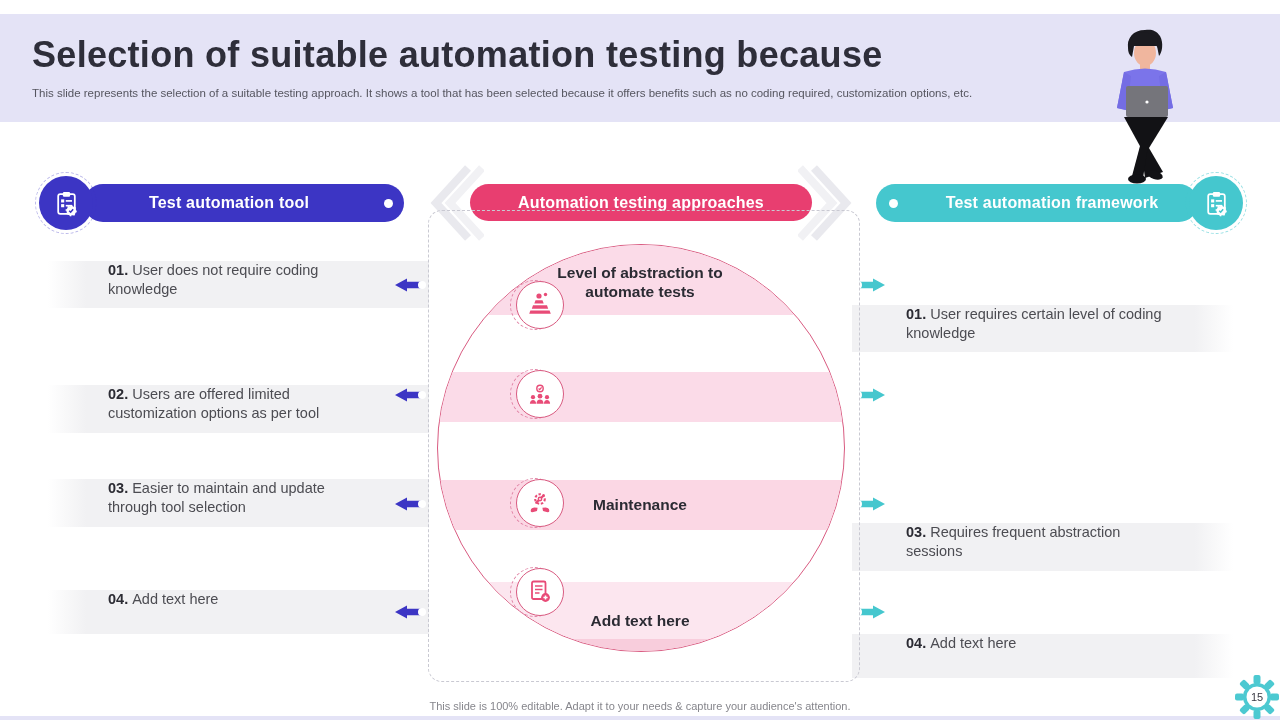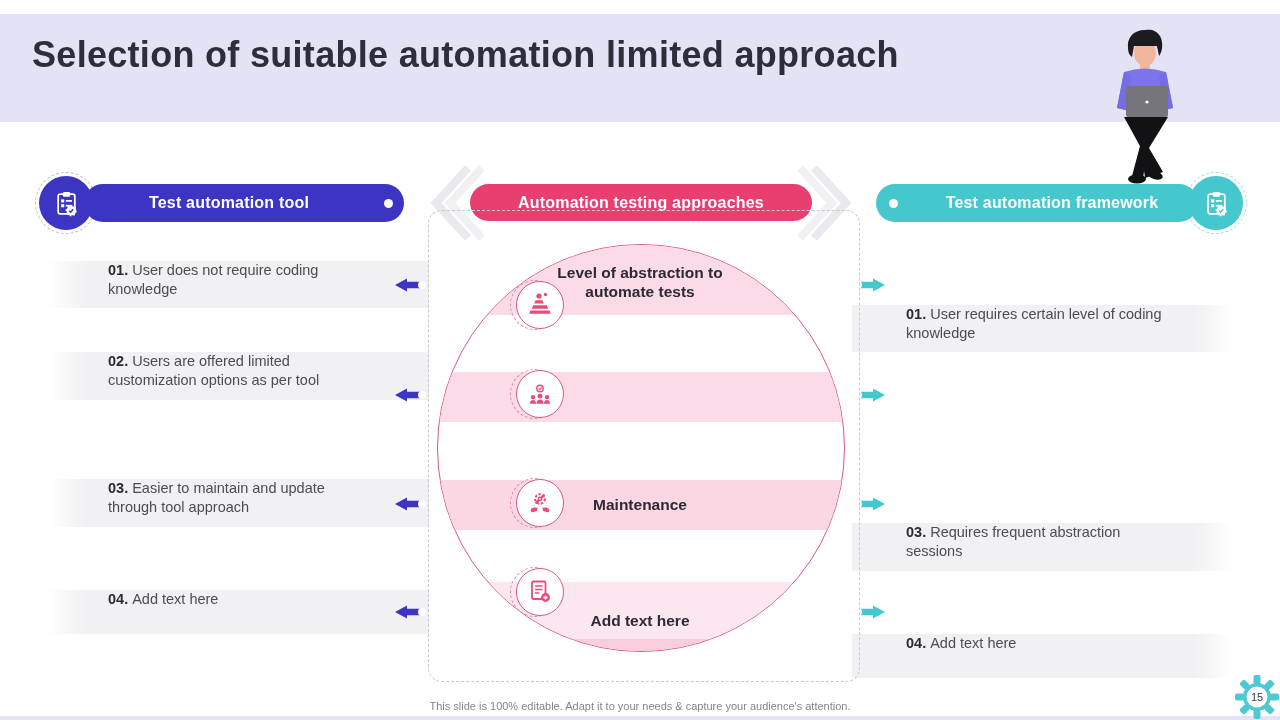--- a/index.html
+++ b/index.html
@@ -48,40 +48,41 @@
 
   
   .row { display:flex; align-items:flex-start; font-size:14.5px; color:#4c4c52; line-height:1.32; }
   .row .txtwrap { width:100%; }
   .num { font-weight:bold; color:#2b2b33; margin-right:4px; }
   .row-left  { left:48px;  width:381px; padding:0 70px 0 60px;
                background:linear-gradient(90deg, rgba(241,241,243,0) 0%, #f1f1f3 10%, #f1f1f3 100%); }
   .row-right { left:852px; width:381px; padding:0 66px 0 54px;
                background:linear-gradient(270deg, rgba(241,241,243,0) 0%, #f1f1f3 10%, #f1f1f3 100%);margin-top:44px; }
   .r1 { top:261px; height:47px; }
-  .r2 { top:352px; height:48px; }
+  .r2 { top:385px; height:48px; }
   .r3 { top:479px; height:48px; }
   .r4 { top:590px; height:44px; }
   .arrow { width:36px; height:16px; }
   .arrow-l { left:394px; }
   .arrow-r { left:850px; }
   .a1 { top:277px; } .a2 { top:387px; } .a3 { top:496px; } .a4 { top:604px; }
 
   
   .footer { left:0; top:700px; width:1280px; text-align:center; font-size:11px; color:#86868c; }
   .bottom-strip { left:0; bottom:0; width:1280px; height:4px; background:#e4e3f6; }
   .page-gear { left:1234px; top:674px; width:46px; height:46px; }
 </style>
 </head>
 <body>
 
 <div class="slide">
 
   <div class="abs header"></div>
-  <div class="abs title">Selection of suitable automation limited approach</div>
+  <div class="abs title">Selection of suitable automation testing because</div>
+  <div class="abs subtitle">This slide represents the selection of a suitable testing approach. It shows a tool that has been selected because it offers benefits such as no coding required, customization options, etc.</div>
 
   <svg class="abs" style="left:1093px; top:26px;" width="104" height="160" viewBox="0 0 104 160">
     <ellipse cx="52" cy="27" rx="11" ry="13" fill="#f0b69e"></ellipse>
     <path d="M52 4 C40 4 34 12 35 22 C35 26 36 29 39 31 L41 20 L64 20 L66 30 C69 27 71 17 67 10 C63 4 58 3 52 4 Z" fill="#1b1b20"></path>
     <path d="M35 20 q6 -4 10 -1 l14 -1 q5 1 6 4 l-1 -10 q-8 -8 -20 -5 q-9 4 -9 13 Z" fill="#1b1b20"></path>
     <rect x="47" y="36" width="10" height="9" fill="#f0b69e"></rect>
     <path d="M31 46 Q52 39 73 46 L80 82 Q52 90 24 82 Z" fill="#7b74ea"></path>
     <path d="M31 46 L24 82 L34 84 L38 50 Z" fill="#746de4"></path>
     <path d="M73 46 L80 82 L70 84 L66 50 Z" fill="#746de4"></path>
     <rect x="33" y="60" width="42" height="31" rx="2" fill="#75757b"></rect>
@@ -142,21 +143,21 @@
     </svg>
   </div>
 
   <div class="abs row row-left r1">
     <div class="txtwrap"><span class="num">01.</span><span>User does not require coding knowledge</span></div>
   </div>
   <div class="abs row row-left r2">
     <div class="txtwrap"><span class="num">02.</span><span>Users are offered limited customization options as per tool</span></div>
   </div>
   <div class="abs row row-left r3">
-    <div class="txtwrap"><span class="num">03.</span><span>Easier to maintain and update through tool approach</span></div>
+    <div class="txtwrap"><span class="num">03.</span><span>Easier to maintain and update through tool selection</span></div>
   </div>
   <div class="abs row row-left r4">
     <div class="txtwrap"><span class="num">04.</span><span>Add text here</span></div>
   </div>
 
   <div class="abs row row-right r1">
     <div class="txtwrap"><span class="num">01.</span><span>User requires certain level of coding knowledge</span></div>
   </div>
   <div class="abs row row-right r3">
     <div class="txtwrap"><span class="num">03.</span><span>Requires frequent abstraction sessions</span></div>

